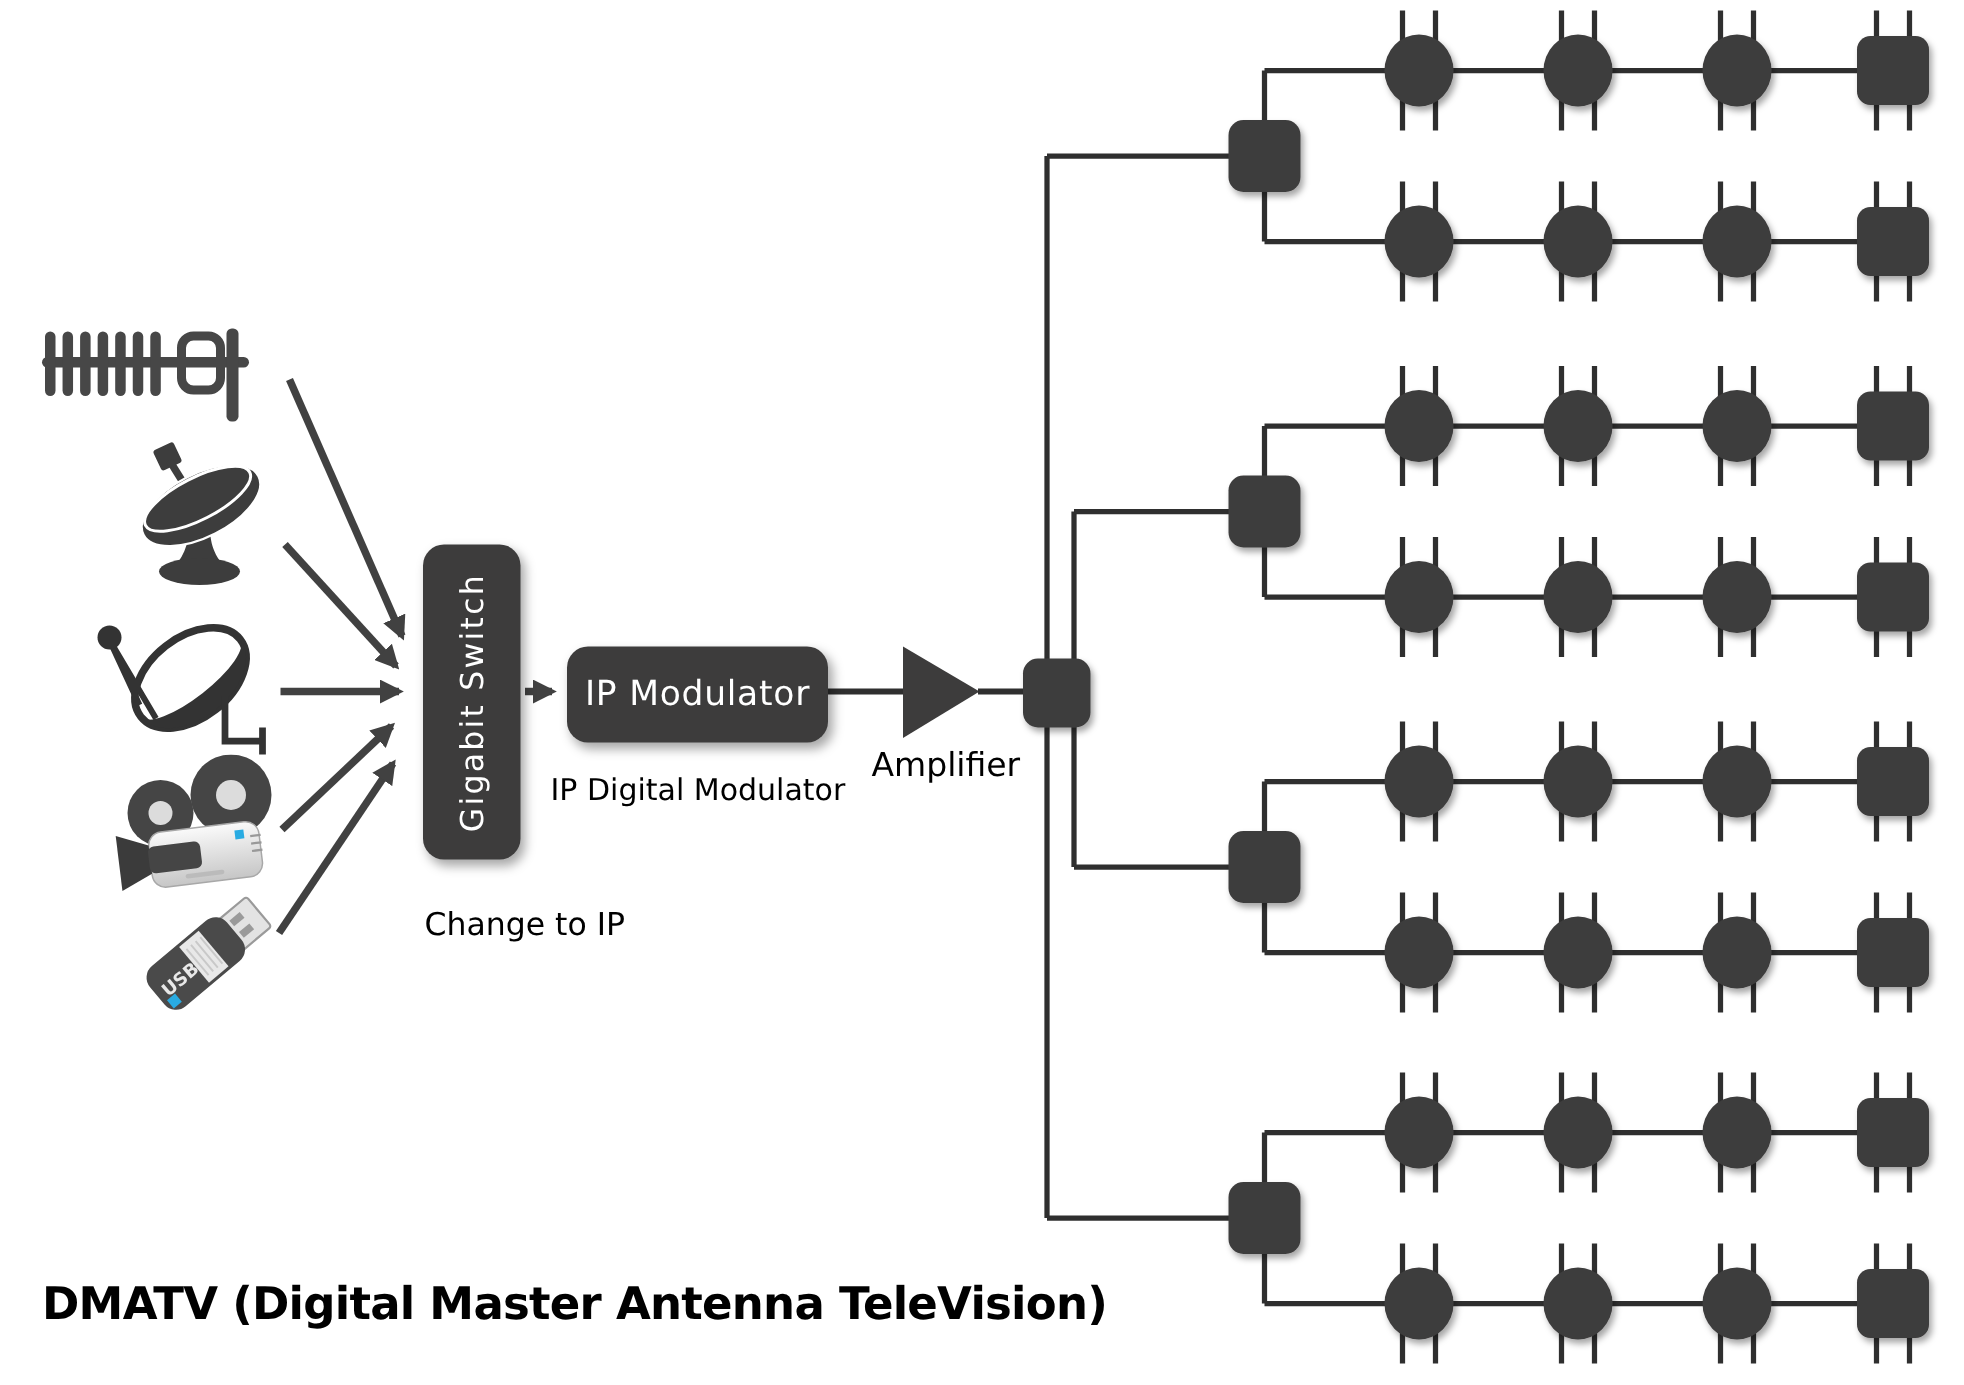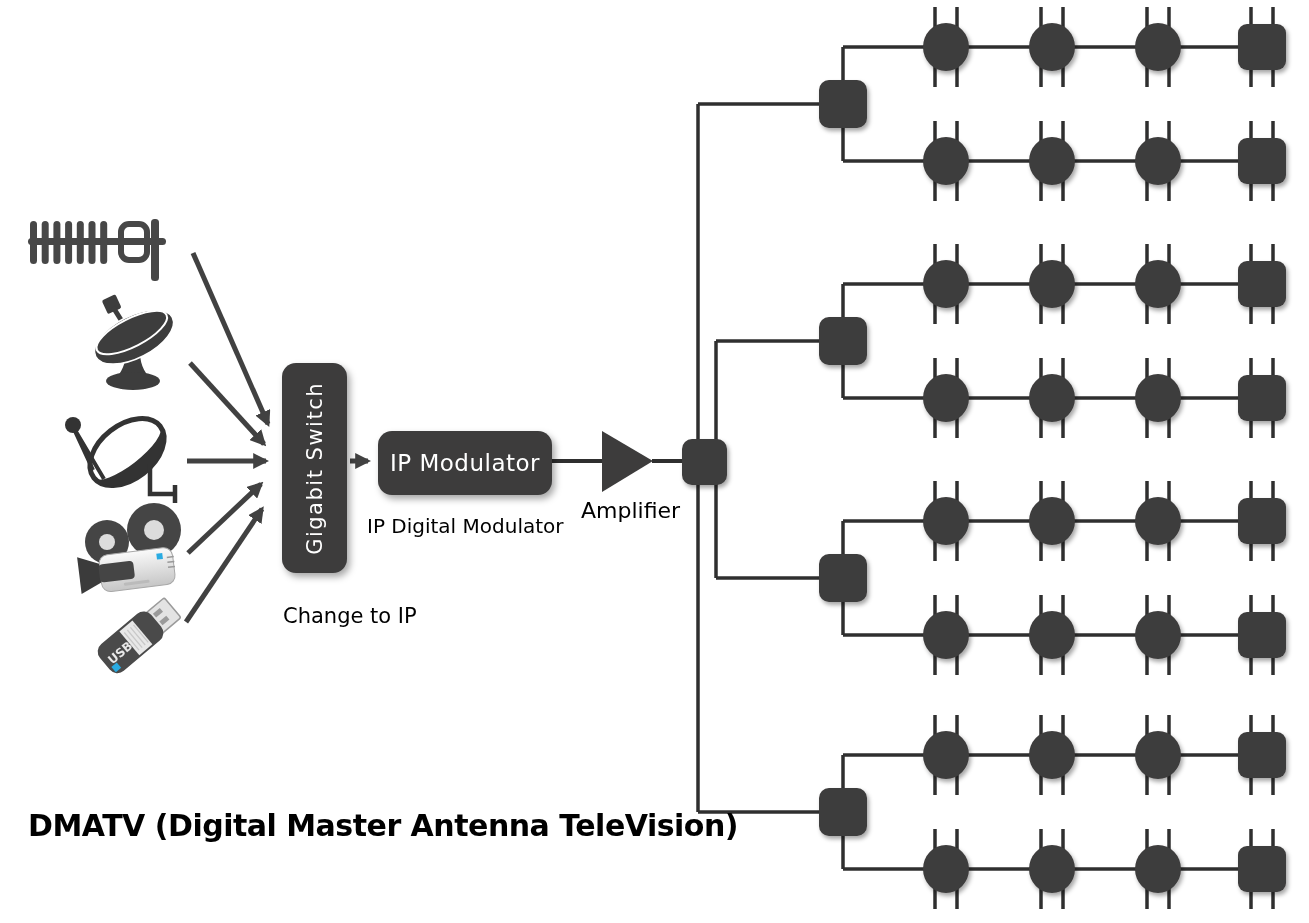--- a/index.html
+++ b/index.html
@@ -319,15 +319,15 @@
   </div>
 
   <div class="devbox" style="left:378px;top:431px;width:174px;height:64px;">
     <span class="htext">IP Modulator</span>
   </div>
 
   <div class="lbl" style="left:367px;top:514px;font-size:20px;">IP Digital Modulator</div>
   <div class="lbl" style="left:581px;top:498px;font-size:22px;">Amplifier</div>
   <div class="lbl" style="left:243px;top:604px;margin-left:40px;">Change to IP</div>
 
-  <div class="caption" style="left:28px;top:808px;text-align:center;">DMATV (Digital Master Antenna TeleVision)</div>
+  <div class="caption" style="left:28px;top:852px;text-align:center;">DMATV (Digital Master Antenna TeleVision)</div>
 
 </div>
 
 </body></html>

